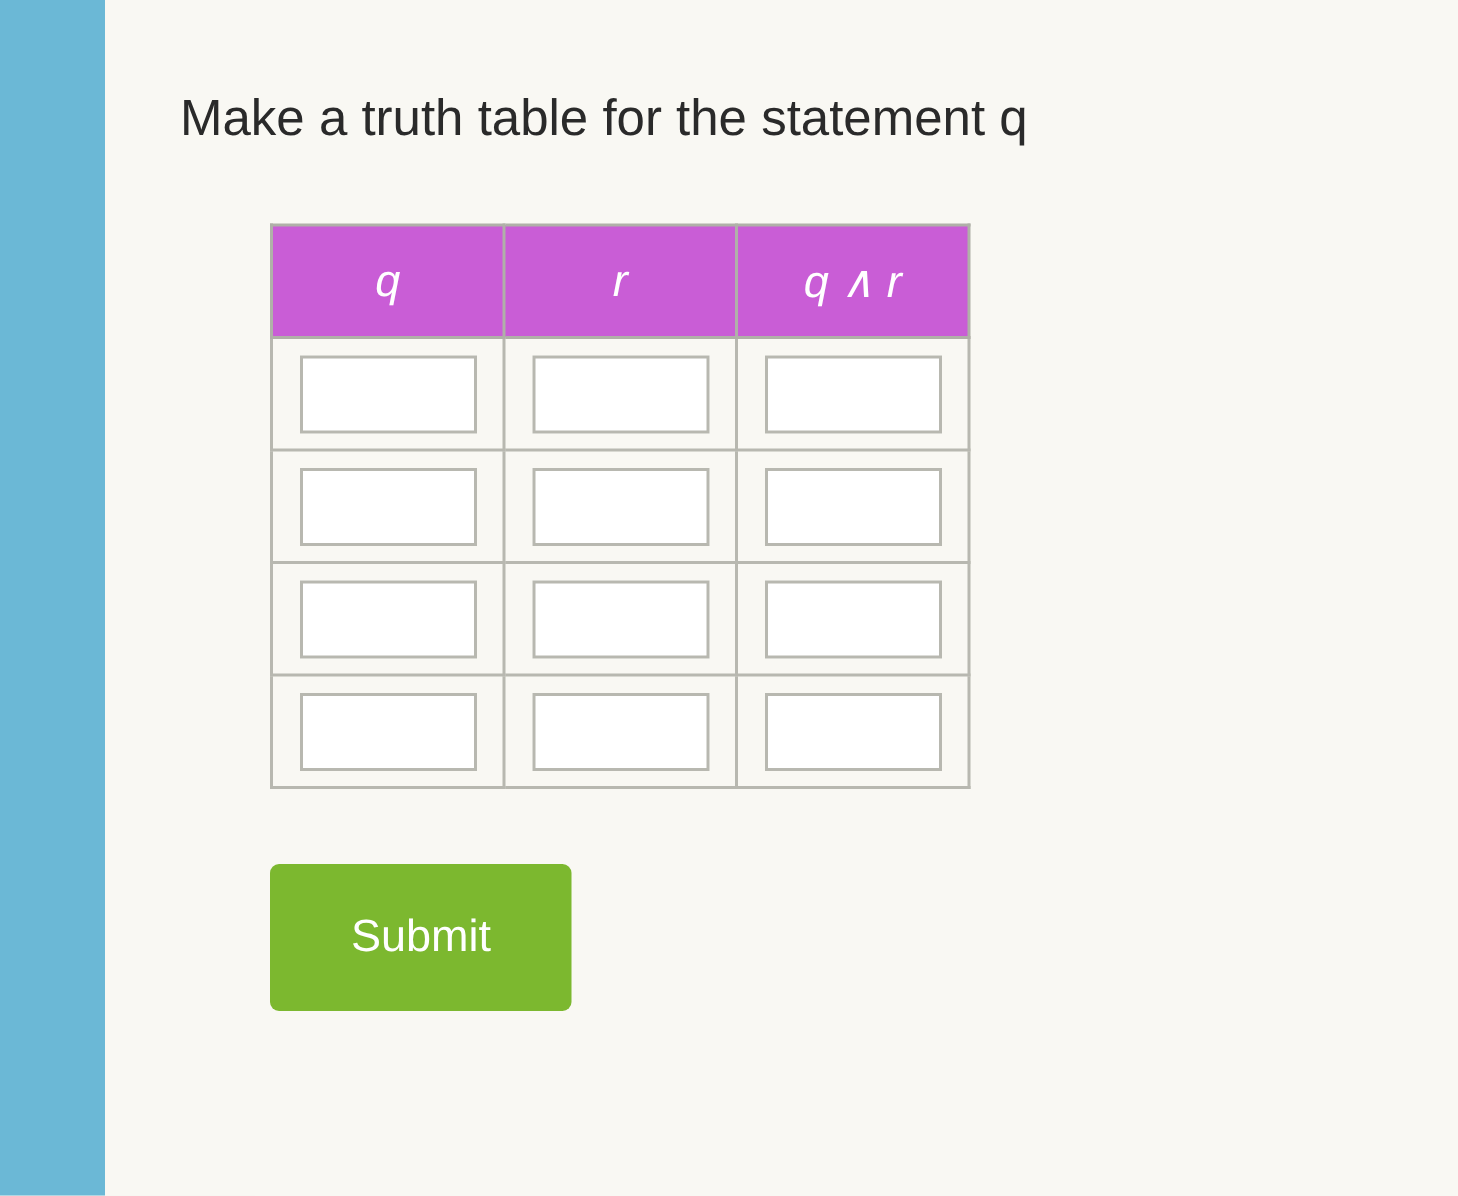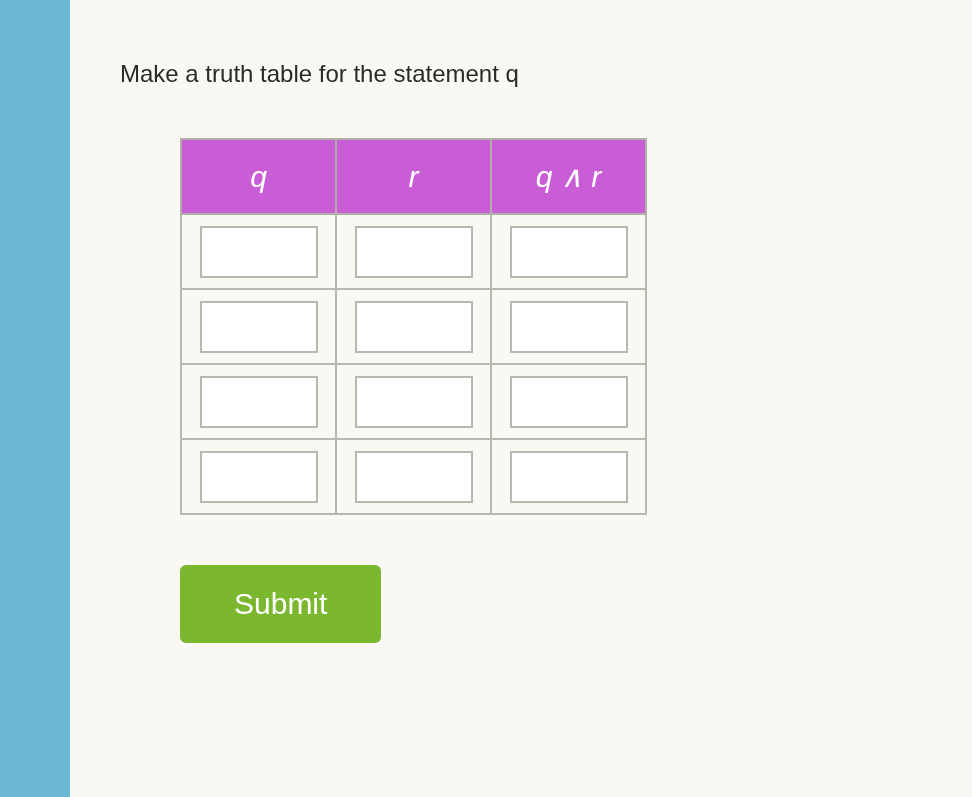--- a/index.html
+++ b/index.html
@@ -26,21 +26,21 @@
     .content {
       position: absolute;
       left: 70px;
       top: 0;
       right: 0;
       bottom: 0;
       background: #f9f8f3;
       padding: 60px 0 0 50px;
     }
     .prompt {
-      font-size: 24px;
+      font-size: 34px;
       color: #2a2a2a;
       margin-bottom: 50px;
       white-space: nowrap;
     }
     .table-wrap {
       margin-left: 60px;
       margin-bottom: 50px;
     }
     table {
       border-collapse: collapse;
@@ -76,21 +76,21 @@
       text-align: center;
       outline: none;
     }
     .submit-btn {
       margin-left: 60px;
       background: #7cb82f;
       color: #ffffff;
       border: none;
       border-radius: 6px;
       font-size: 30px;
-      padding: 22px 54px;
+      padding: 32px 54px;
       cursor: pointer;
       font-family: Verdana, Geneva, sans-serif;
     }
   </style>
 </head>
 <body>
 
 <div class="sidebar"></div>
 
 <div class="content">

